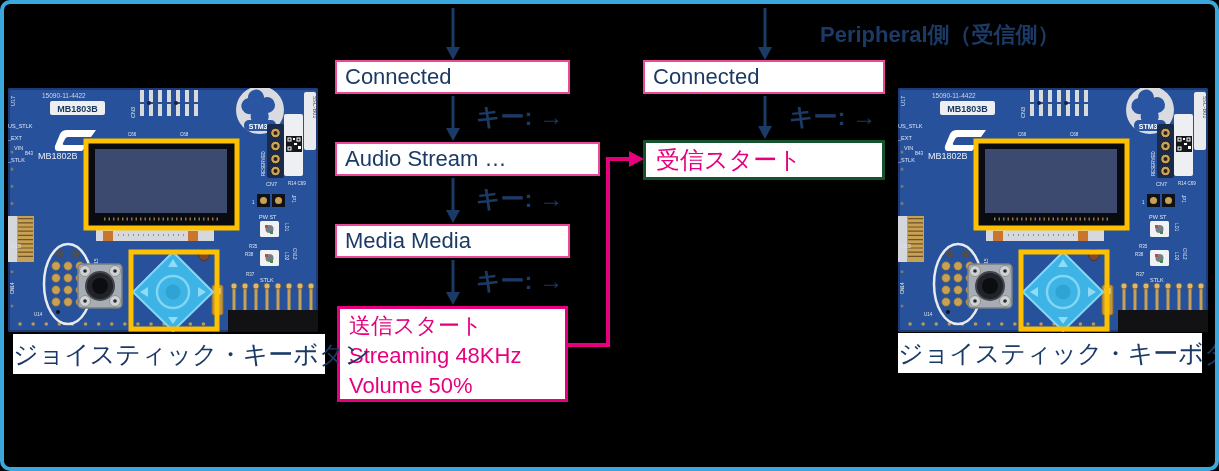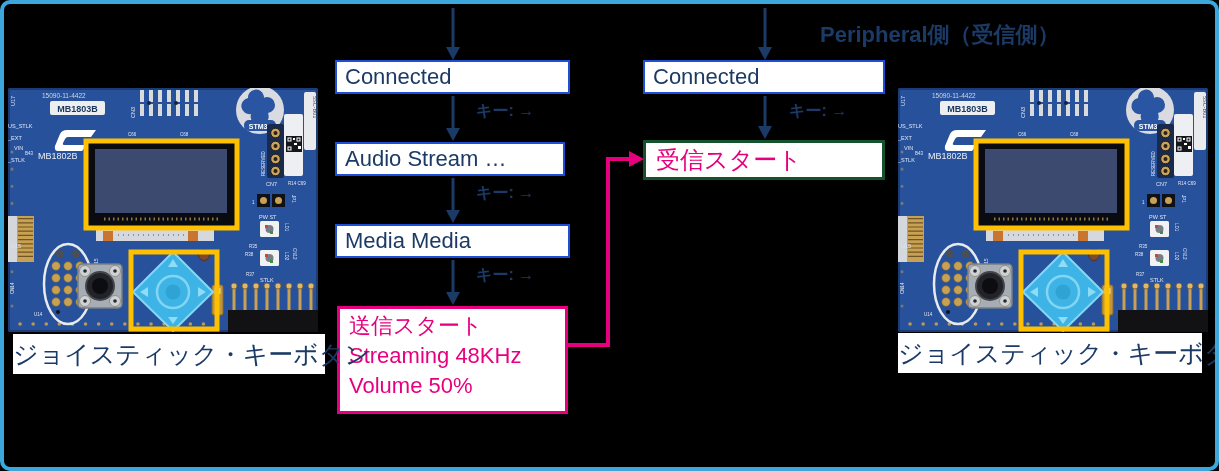--- a/index.html
+++ b/index.html
@@ -1,24 +1,24 @@
 <!DOCTYPE html>
 <html lang="ja"><head>
 <meta charset="utf-8">
 <style>
   html,body{margin:0;padding:0;background:#000;}
   .figure{position:relative;width:1219px;height:471px;background:#000;overflow:hidden;
           font-family:"Liberation Sans",sans-serif;}
   .frame{position:absolute;inset:0;border:4px solid #3BA7DC;border-radius:10px;pointer-events:none;}
   .overlay{position:absolute;left:0;top:0;}
   .hdr{position:absolute;color:#1B3A66;font-size:22px;font-weight:600;white-space:nowrap;}
-  .step{position:absolute;height:34px;background:#fff;border:2px solid #1d4ed8;box-sizing:border-box;
+  .step{position:absolute;height:34px;background:#fff;border:2px solid #ec4899;box-sizing:border-box;
         color:#1B3A66;font-size:22px;line-height:29px;padding-left:8px;white-space:nowrap;}
-  .key{position:absolute;color:#1B3A66;font-size:16px;font-weight:600;white-space:nowrap;}
-  .final-c{position:absolute;left:337px;top:306px;width:231px;height:108px;background:#fff;
+  .key{position:absolute;color:#1B3A66;font-size:24px;font-weight:600;white-space:nowrap;}
+  .final-c{position:absolute;left:337px;top:306px;width:231px;height:96px;background:#fff;
            border:3px solid #E6007E;box-sizing:border-box;color:#E6007E;font-size:22px;
            line-height:30px;padding:2px 0 0 9px;}
   .final-p{position:absolute;left:643px;top:140px;width:242px;height:40px;background:#fff;
            border:3px solid #14532d;box-sizing:border-box;color:#E6007E;font-size:24px;
            line-height:33px;padding-left:10px;white-space:nowrap;}
   .caption{position:absolute;height:40px;background:#fff;color:#1B3A66;font-size:25px;
            text-align:center;line-height:40px;white-space:nowrap;}
   .board{position:absolute;width:310px;height:200px;text-align:right;}
   .bl{fill:#dfe6f2;font-size:5.5px;font-family:"Liberation Sans",sans-serif;}
   .bl4{font-size:4.5px;}
@@ -49,21 +49,21 @@
     <g>
       <path d="M568,345 H608 V159 H630" stroke-width="4" fill="none" stroke="#E6007E"></path>
       <polygon points="644,159 629,151 629,167" fill="#E6007E"></polygon>
     </g>
   </svg>
 
   <div class="hdr" style="left:820px;top:20px">Peripheral側（受信側）</div>
 
   <div class="step" style="left:335px;top:60px;width:235px">Connected</div>
   <div class="key" style="left:476px;top:101px">キー: →</div>
-  <div class="step" style="left:335px;top:142px;width:230px">Audio Stream …</div>
+  <div class="step" style="left:335px;top:142px;width:265px">Audio Stream …</div>
   <div class="key" style="left:476px;top:183px">キー: →</div>
   <div class="step" style="left:335px;top:224px;width:235px">Media Media</div>
   <div class="key" style="left:476px;top:265px">キー: →</div>
 
   <div class="final-c">
     <div>送信スタート</div>
     <div>Streaming 48KHz</div>
     <div>Volume 50%</div>
   </div>
 

